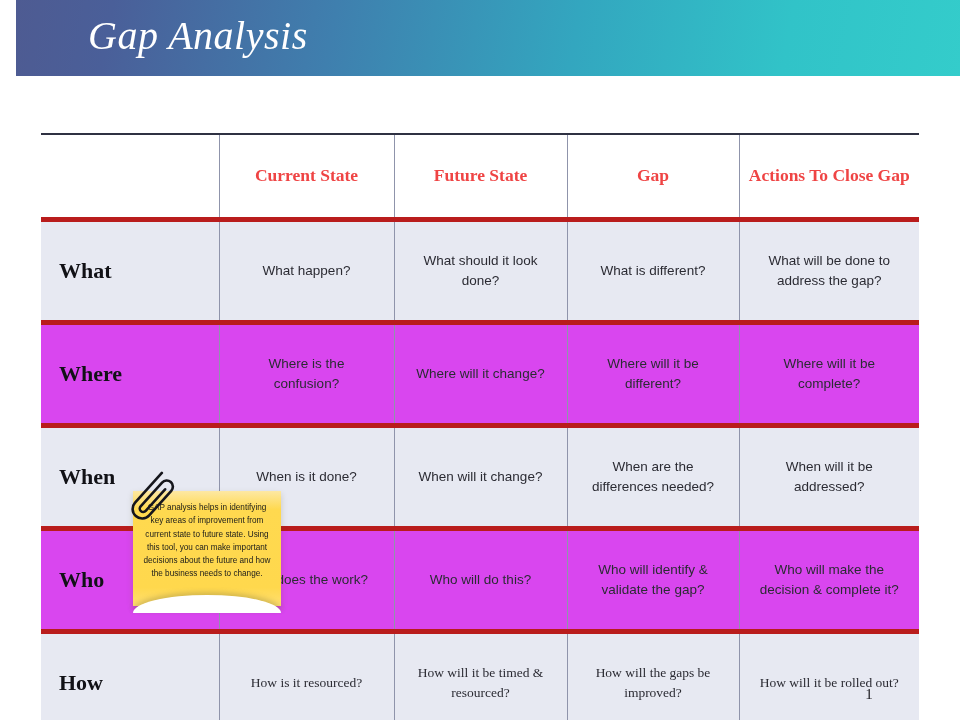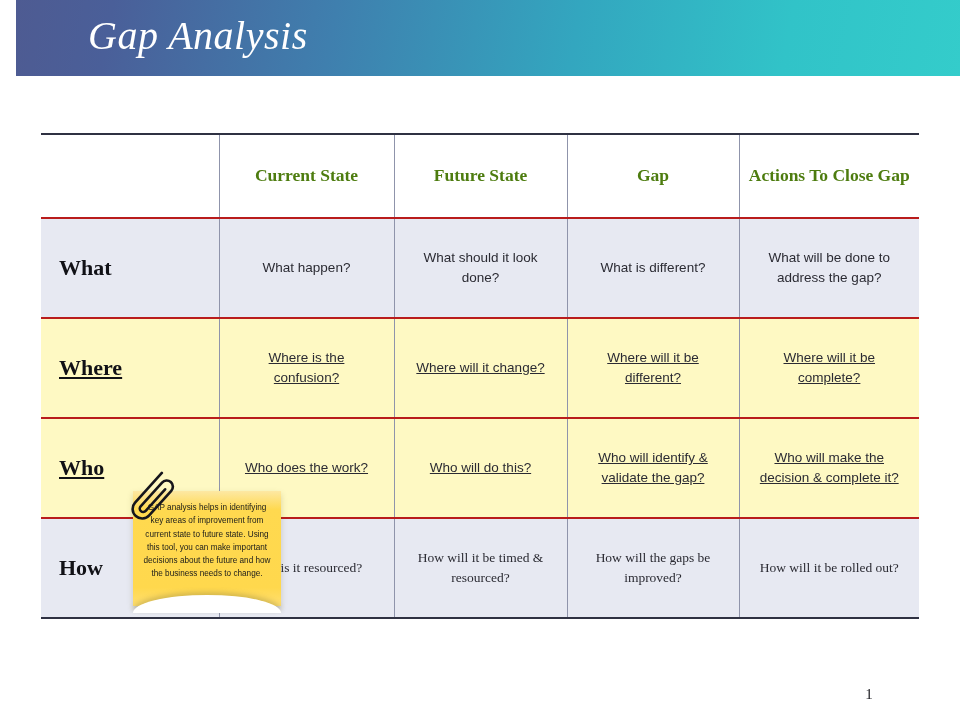--- a/index.html
+++ b/index.html
@@ -60,58 +60,57 @@
   table.gap-table col.c-col2   { width: 173px; }
   table.gap-table col.c-col3   { width: 172px; }
   table.gap-table col.c-col4   { width: 180px; }
 
   .gap-table thead th {
     height: 82px;
     background: #ffffff;
     font-family: "Liberation Serif", serif;
     font-weight: bold;
     font-size: 17.5px;
-    color: #4d7c0f;
+    color: #ef4444;
     text-align: center;
     vertical-align: middle;
     padding: 0 8px;
     border-top: 2px solid #2f3142;
     border-left: 1px solid #8f94ab;
     line-height: 1.25;
   }
   .gap-table thead th.blank-head {
     border-left: none;
   }
 
   .gap-table tbody td {
     height: 94px;
     vertical-align: middle;
     text-align: center;
     padding: 2px 19px;
     font-size: 13.5px;
     color: #2b2b33;
     line-height: 1.45;
     border-left: 1px solid #8f94ab;
-    border-top: 2px solid #b91c1c;
+    border-top: 5px solid #b91c1c;
   }
   .gap-table tbody td.row-label {
     border-left: none;
     font-family: "Liberation Serif", serif;
     font-weight: bold;
     font-size: 22px;
     color: #111116;
     text-align: left;
     padding-left: 18px;
   }
   .gap-table tbody tr.shaded td {
     background: #e7e9f2;
   }
   .gap-table tbody tr.plain td {
-    background: #fef9c3;
-    text-decoration: underline;
+    background: #d946ef;
   }
   .gap-table tbody tr:last-child td {
     border-bottom: 2px solid #2f3142;
     font-family: Liberation Serif, serif;
   }
 
   
   .note-group {
     position: absolute;
     left: 113px;
@@ -205,20 +204,27 @@
       </tr>
 
       <tr class="plain">
         <td class="row-label">Where</td>
         <td>Where is the confusion?</td>
         <td>Where will it change?</td>
         <td>Where will it be different?</td>
         <td>Where will it be complete?</td>
       </tr>
 
+      <tr class="shaded">
+        <td class="row-label">When</td>
+        <td>When is it done?</td>
+        <td>When will it change?</td>
+        <td>When are the differences needed?</td>
+        <td>When will it be addressed?</td>
+      </tr>
 
       <tr class="plain">
         <td class="row-label">Who</td>
         <td>Who does the work?</td>
         <td>Who will do this?</td>
         <td>Who will identify &amp; validate the gap?</td>
         <td>Who will make the decision &amp; complete it?</td>
       </tr>
 
       <tr class="shaded">

